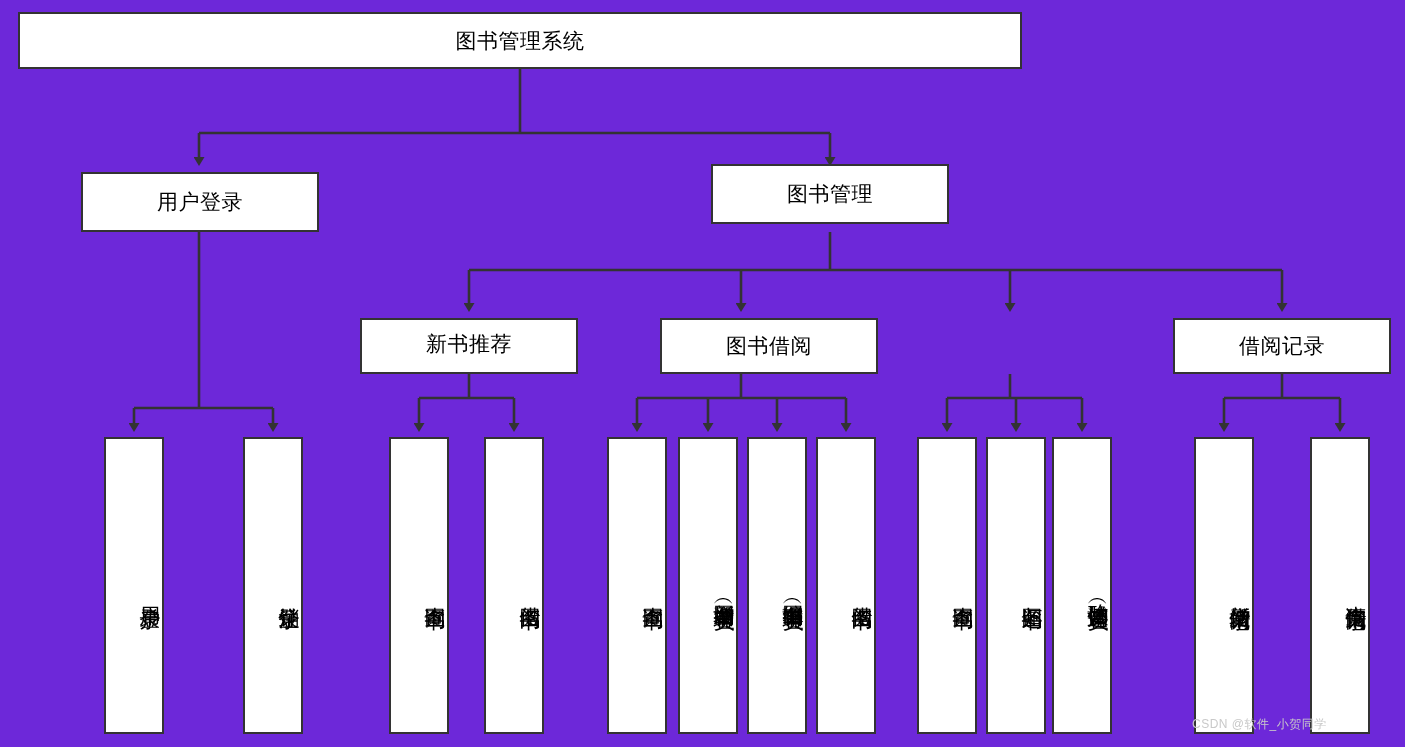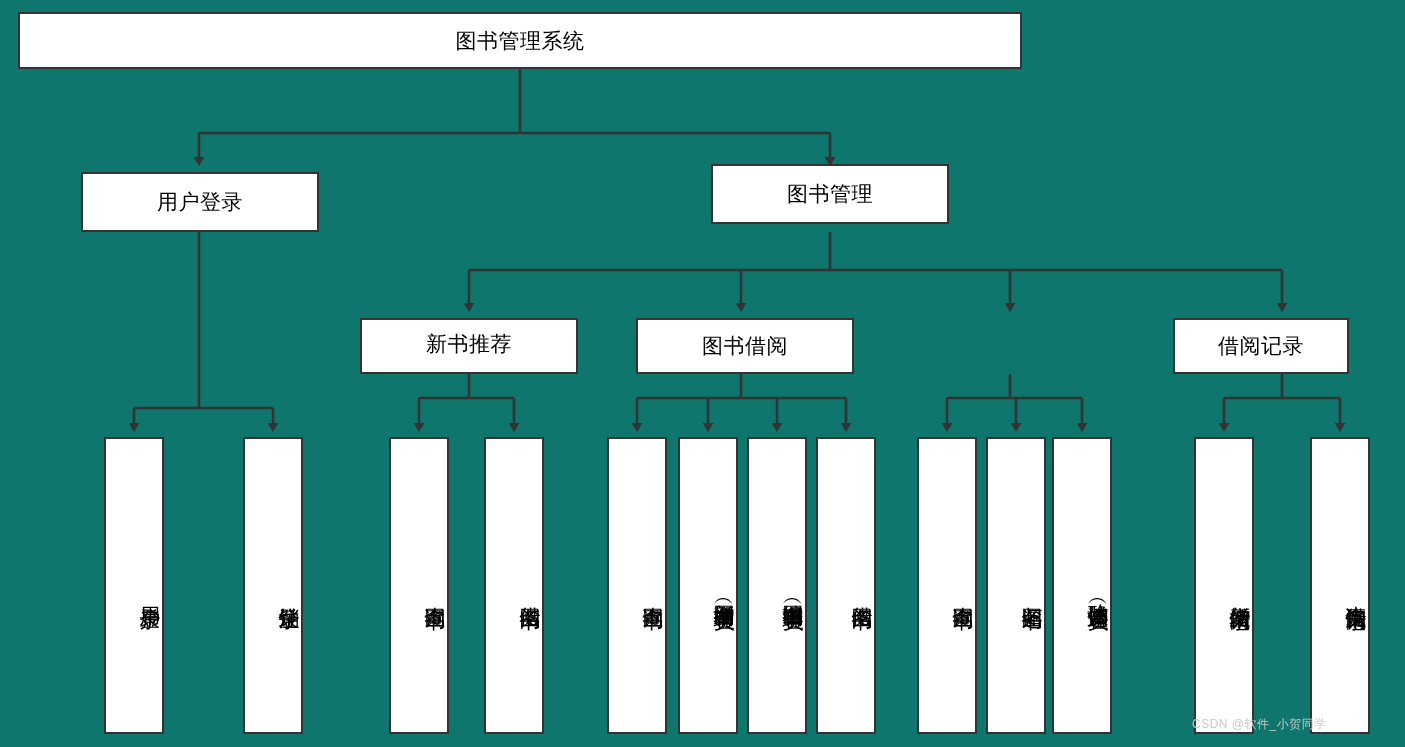--- a/index.html
+++ b/index.html
@@ -7,21 +7,21 @@
     padding: 0;
     background: #ffffff;
   }
   body {
     font-family: "Liberation Sans", "DejaVu Sans", sans-serif;
   }
   #canvas {
     position: relative;
     width: 1405px;
     height: 747px;
-    background: #0f766e;
+    background: #6d28d9;
     overflow: hidden;
   }
   svg.wires {
     position: absolute;
     left: 0;
     top: 0;
     width: 1405px;
     height: 747px;
     pointer-events: none;
   }
@@ -128,24 +128,24 @@
   <div class="node horiz" style="left:81px; top:172px; width:238px; height:60px;">
     <span class="txt">用户登录</span>
   </div>
   <div class="node horiz" style="left:711px; top:164px; width:238px; height:60px;">
     <span class="txt">图书管理</span>
   </div>
 
   <div class="node horiz" style="left:360px; top:318px; width:218px; height:56px;font-family:Liberation Mono, monospace;">
     <span class="txt">新书推荐</span>
   </div>
-  <div class="node horiz" style="left:636px; top:318px; width:218px; height:56px;">
+  <div class="node horiz" style="left:660px; top:318px; width:218px; height:56px;">
     <span class="txt">图书借阅</span>
   </div>
-  <div class="node horiz" style="left:1173px; top:318px; width:176px; height:56px;">
+  <div class="node horiz" style="left:1173px; top:318px; width:218px; height:56px;">
     <span class="txt">借阅记录</span>
   </div>
 
   <div class="node vert" style="left:104px; top:437px; width:60px; height:297px;">
     <span class="txt">用户登录</span>
   </div>
   <div class="node vert" style="left:243px; top:437px; width:60px; height:297px;">
     <span class="txt">注销登录</span>
   </div>
   <div class="node vert" style="left:389px; top:437px; width:60px; height:297px;">

